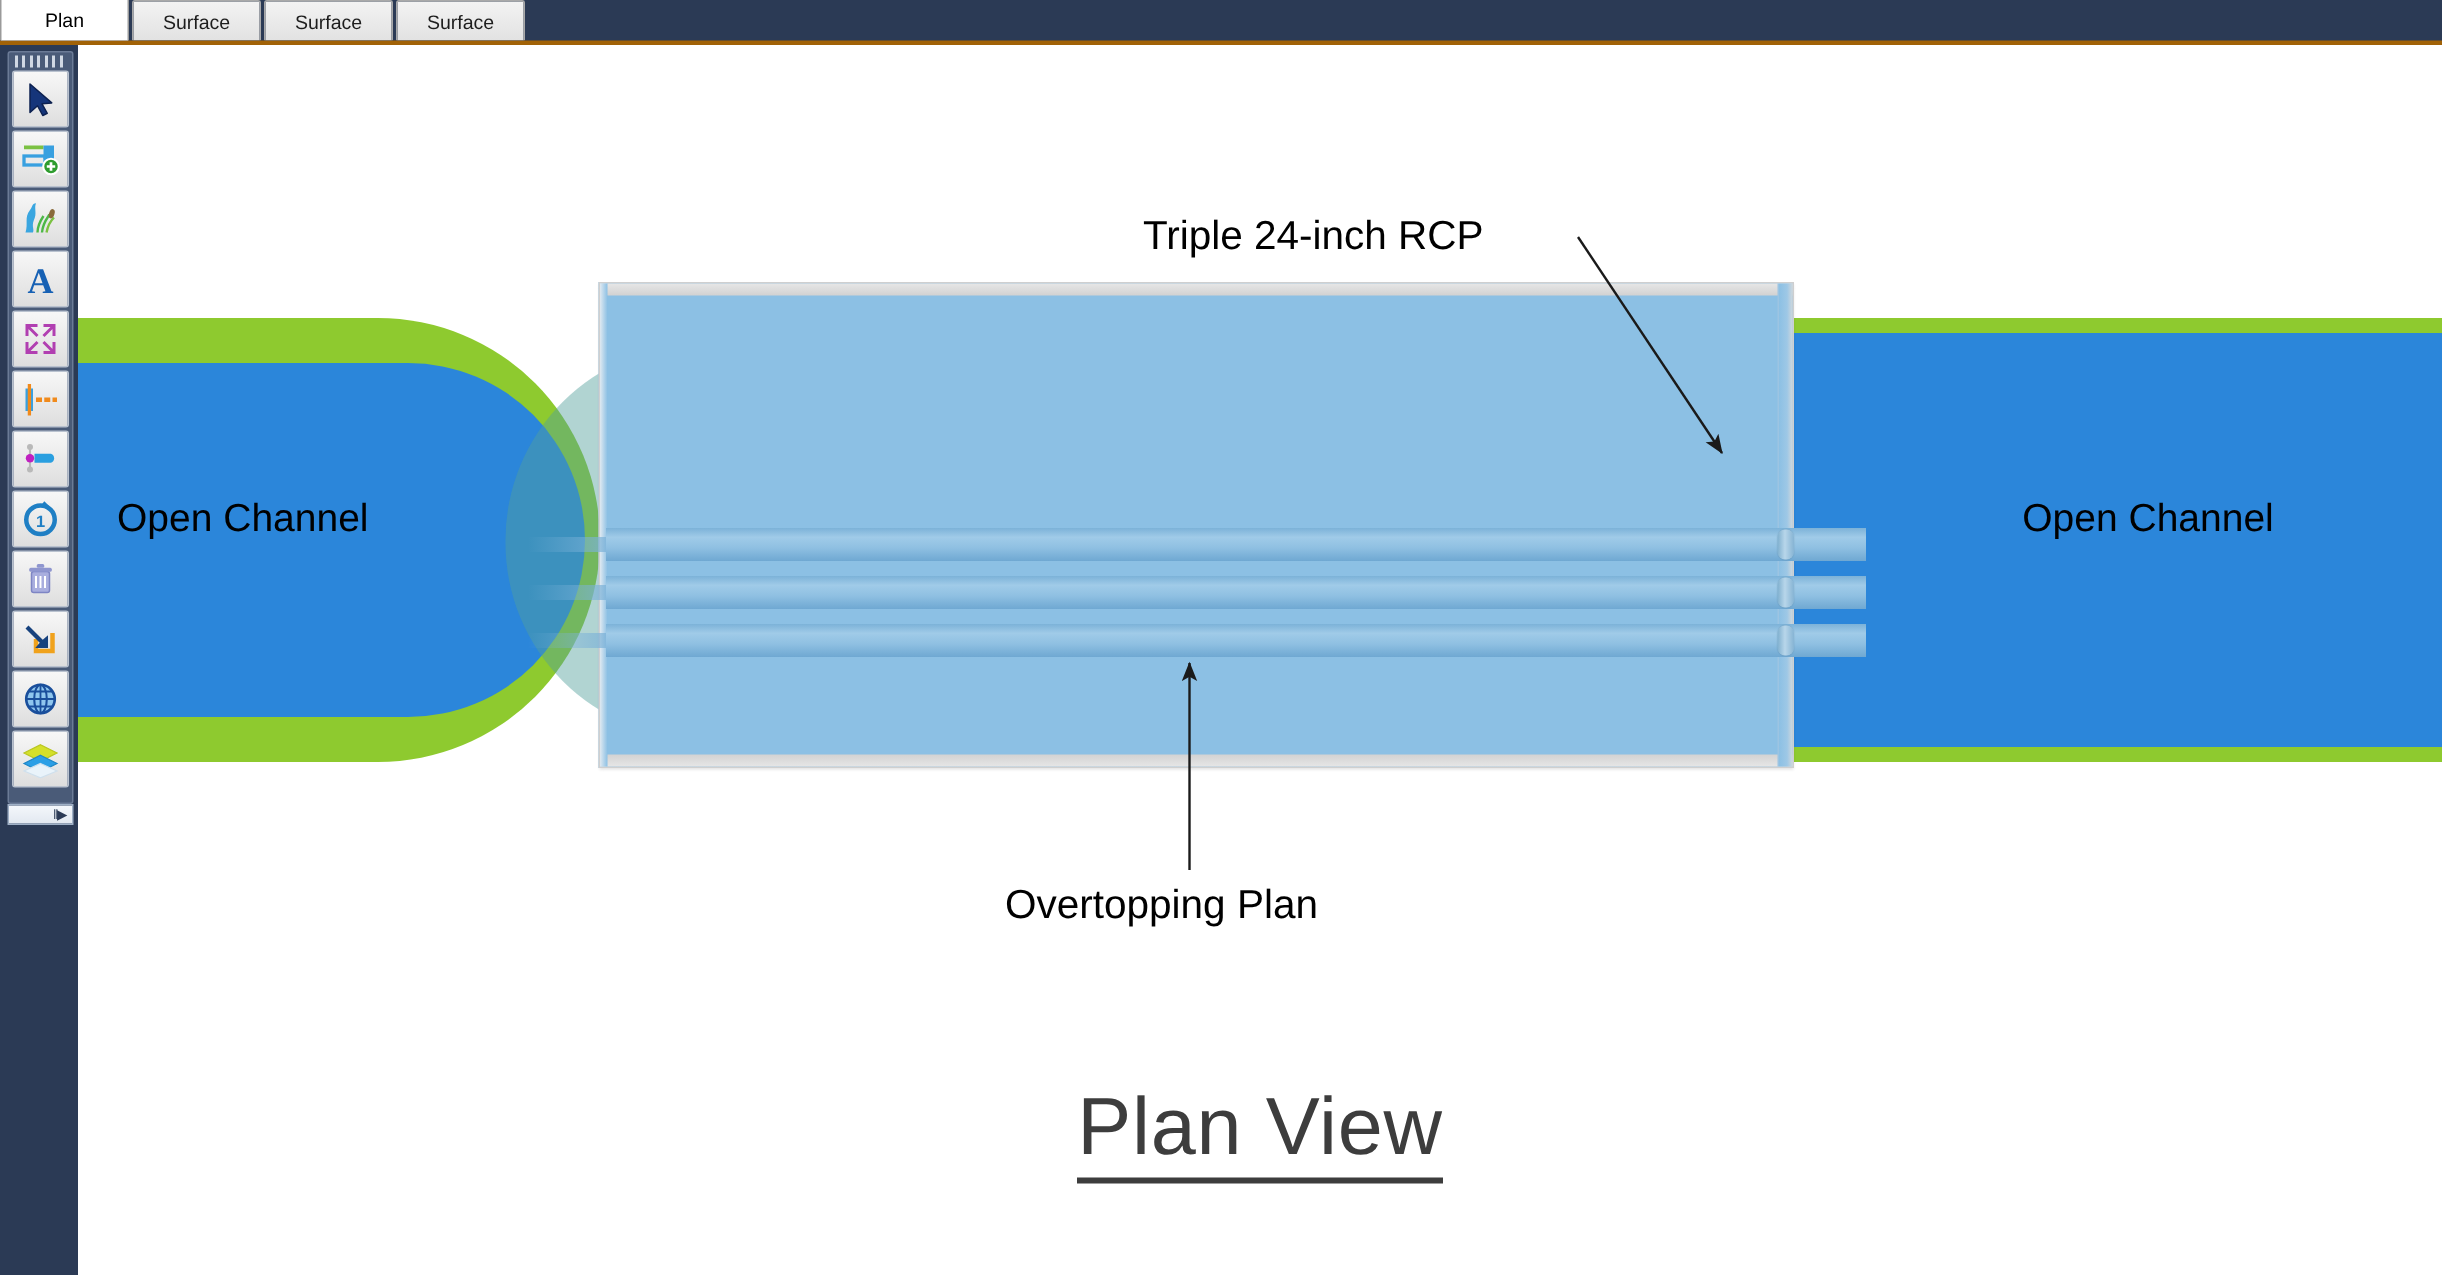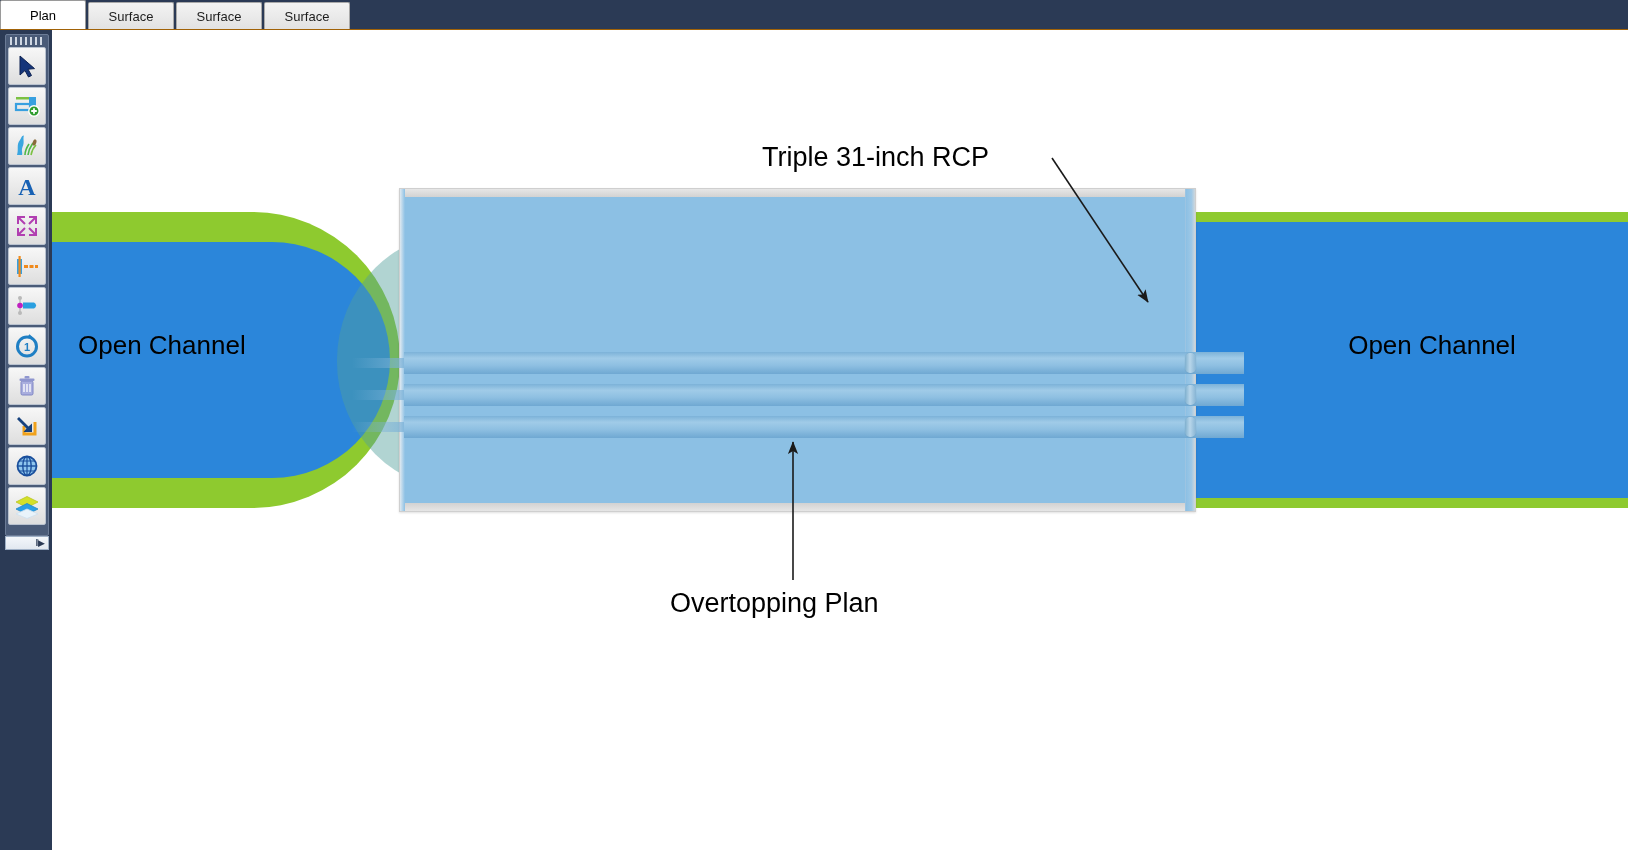--- a/index.html
+++ b/index.html
@@ -21,21 +21,21 @@
     inset: 0;
     background: #ffffff;
   }
 
   
   #tabbar {
     position: absolute;
     left: 0; top: 0;
     width: 1628px; height: 30px;
     background: #2b3a55;
-    border-bottom: 1px solid #a16207;
+    border-bottom: 3px solid #a16207;
     display: flex;
     align-items: flex-end;
     box-sizing: border-box;
   }
   .tab {
     height: 27px;
     min-width: 86px;
     margin-right: 2px;
     padding: 0 14px;
     display: flex;
@@ -489,18 +489,21 @@
         <marker id="arrowhead" markerWidth="9" markerHeight="9" refX="7.5" refY="3.2" orient="auto">
           <path d="M0,0 L8,3.2 L0,6.4 L1.8,3.2 Z" fill="#1a1a1a"></path>
         </marker>
       </defs>
 
       <line x1="1000" y1="128" x2="1096" y2="272" stroke="#1a1a1a" stroke-width="1.6" marker-end="url(#arrowhead)"></line>
 
       <line x1="741" y1="550" x2="741" y2="412" stroke="#1a1a1a" stroke-width="1.6" marker-end="url(#arrowhead)"></line>
     </svg>
 
-    <div class="annot-text" id="ann-rcp">Triple 31-inch RCP</div>
+    <div class="annot-text" id="ann-rcp">Triple 24-inch RCP</div>
     <div class="annot-text" id="ann-weir">Overtopping Plan</div>
 
+    <div id="plan-title">
+      <span class="u">Plan View</span>
+    </div>
 
   </div>
 </div>
 
 </body></html>

